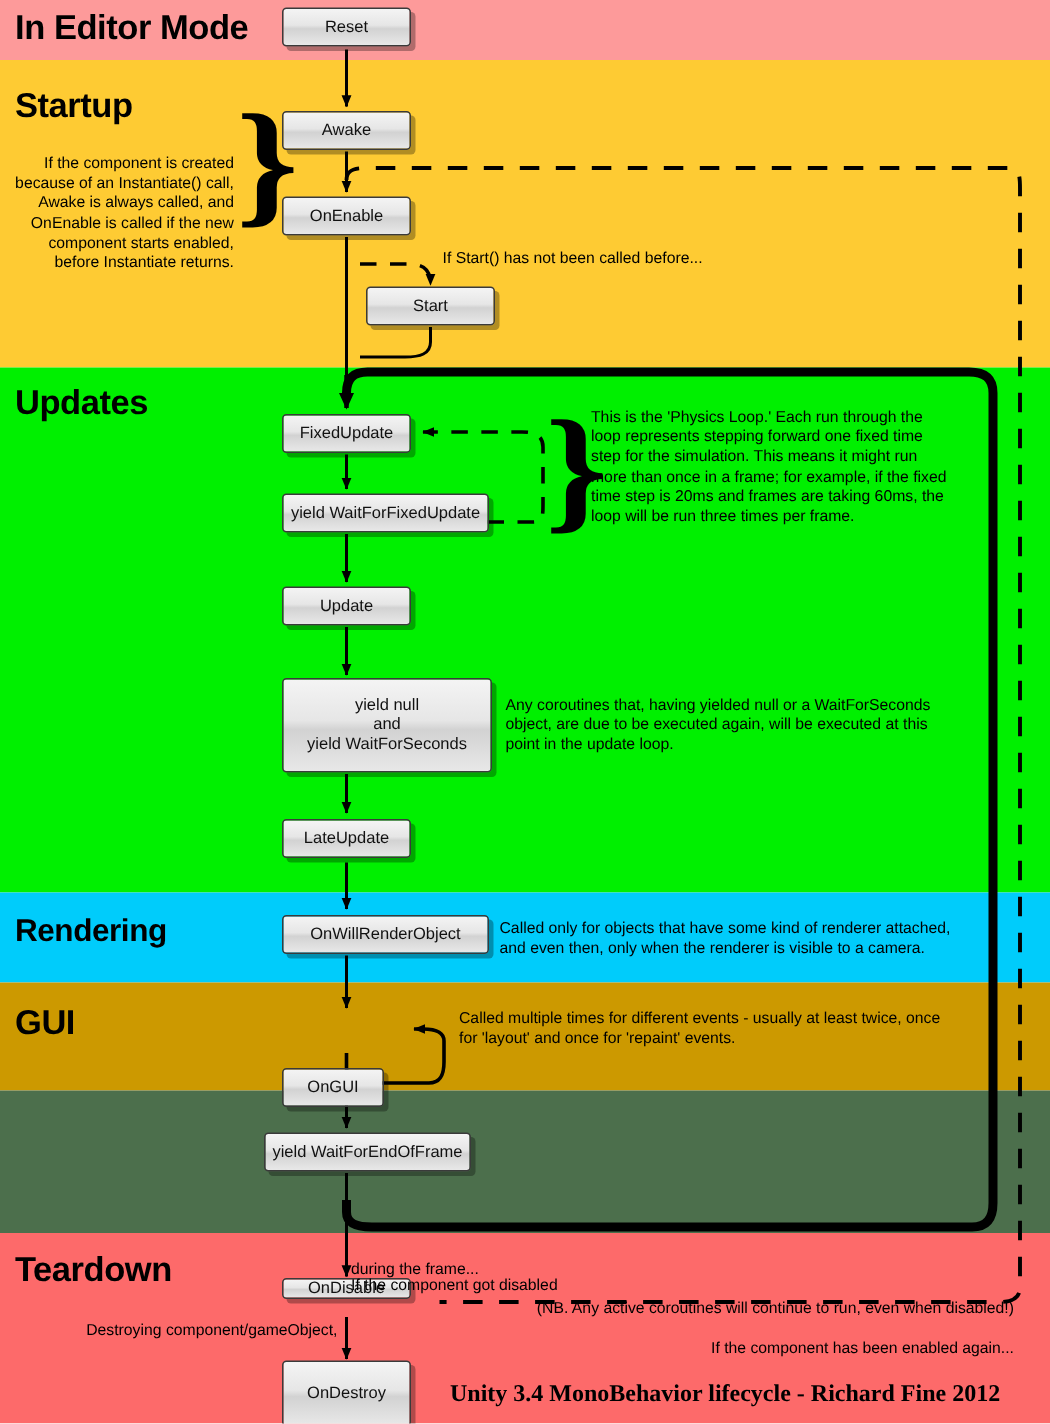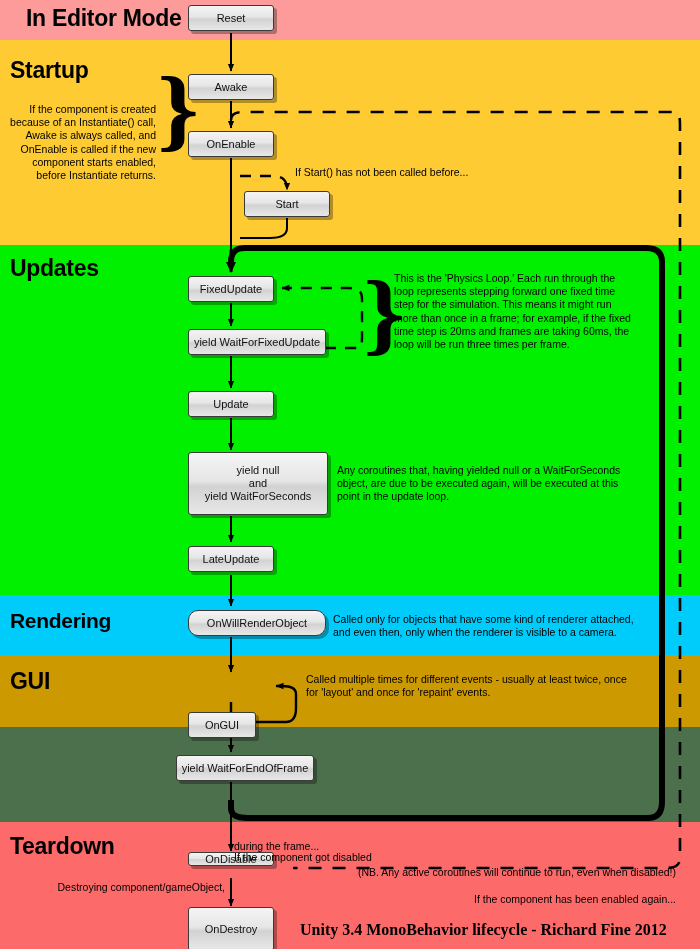--- a/index.html
+++ b/index.html
@@ -30,21 +30,21 @@
 <div id="diagram">
 
   <div class="band" style="top:0;height:40px;background:#fd9a9a;"></div>
   <div class="band" style="top:40px;height:205px;background:#fecb33;"></div>
   <div class="band" style="top:245px;height:350px;background:#00f000;"></div>
   <div class="band" style="top:595px;height:60px;background:#00ccfb;"></div>
   <div class="band" style="top:655px;height:72px;background:#cc9900;"></div>
   <div class="band" style="top:727px;height:95px;background:#4c6f4c;"></div>
   <div class="band" style="top:822px;height:127px;background:#fd6a6a;"></div>
 
-  <div class="band-title" style="left:10px;top:5px;font-size:23px;margin-left:16px;">In Editor Mode</div>
+  <div class="band-title" style="left:10px;top:5px;font-size:23px;">In Editor Mode</div>
   <div class="band-title" style="left:10px;top:57px;font-size:23px;">Startup</div>
   <div class="band-title" style="left:10px;top:255px;font-size:23px;">Updates</div>
   <div class="band-title" style="left:10px;top:609px;font-size:21px;">Rendering</div>
   <div class="band-title" style="left:10px;top:668px;font-size:23px;">GUI</div>
   <div class="band-title" style="left:10px;top:833px;font-size:23px;">Teardown</div>
 
   <svg class="lines" viewBox="0 0 700 949">
     <defs>
       <marker id="ah" markerWidth="9" markerHeight="9" refX="7.5" refY="4" orient="auto" markerUnits="userSpaceOnUse">
         <path d="M0,0.7 L8,4 L0,7.3 z" fill="#000"></path>
@@ -132,21 +132,21 @@
   <div class="node" style="left:188px;top:452px;width:140px;height:63px;white-space:pre-line;">
     <span>yield null
 and
 yield WaitForSeconds</span>
   </div>
 
   <div class="node" style="left:188px;top:546px;width:86px;height:26px;">
     <span>LateUpdate</span>
   </div>
 
-  <div class="node" style="left:188px;top:610px;width:138px;height:26px;border-radius:10px;">
+  <div class="node" style="left:188px;top:610px;width:138px;height:26px;">
     <span>OnWillRenderObject</span>
   </div>
 
   <div class="node" style="left:188px;top:712px;width:68px;height:26px;text-align:right;">
     <span>OnGUI</span>
   </div>
 
   <div class="node" style="left:176px;top:755px;width:138px;height:26px;">
     <span>yield WaitForEndOfFrame</span>
   </div>

